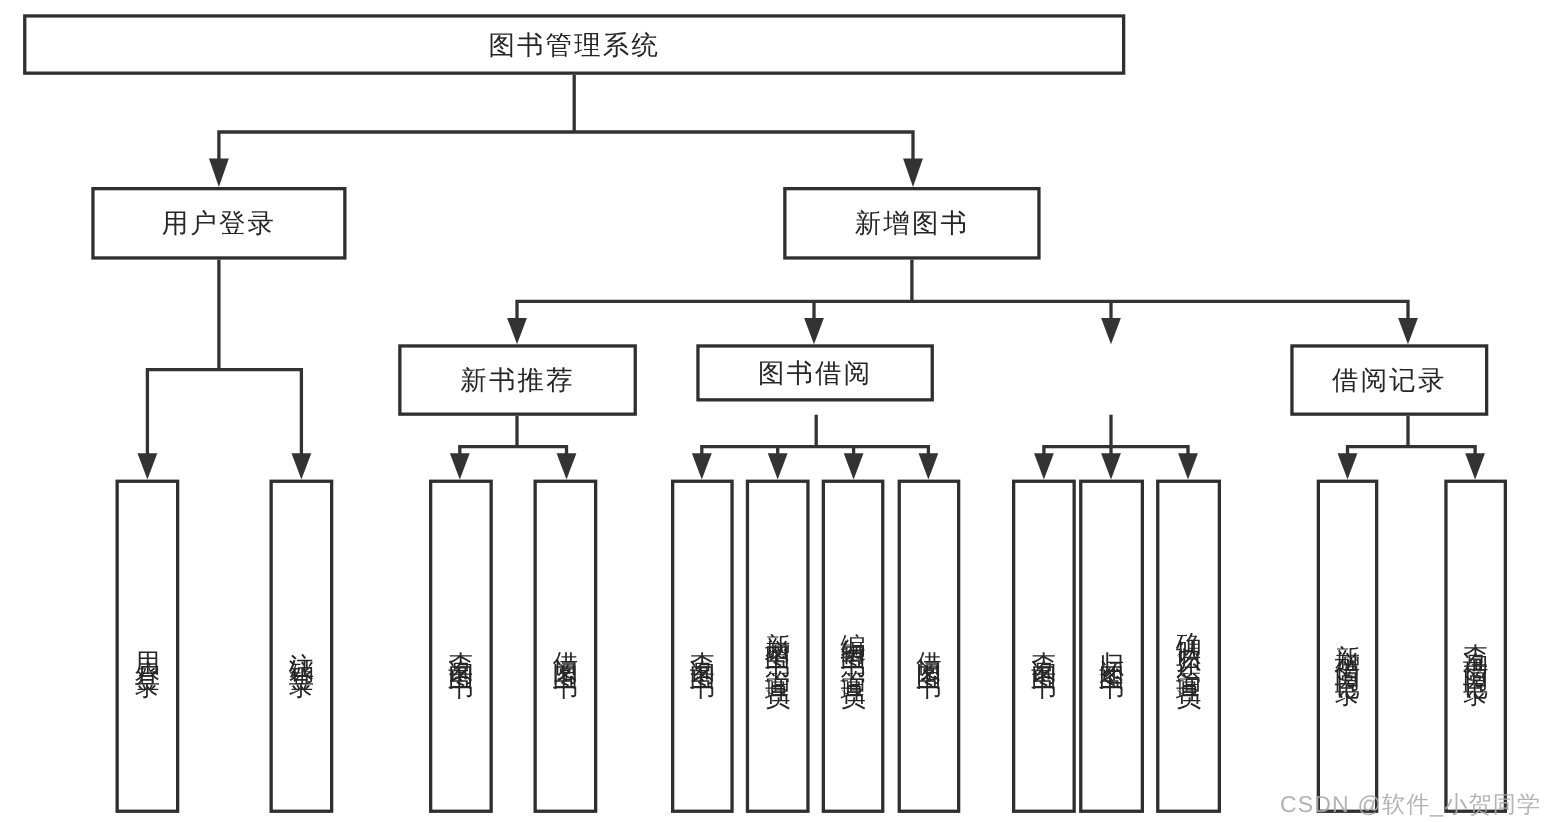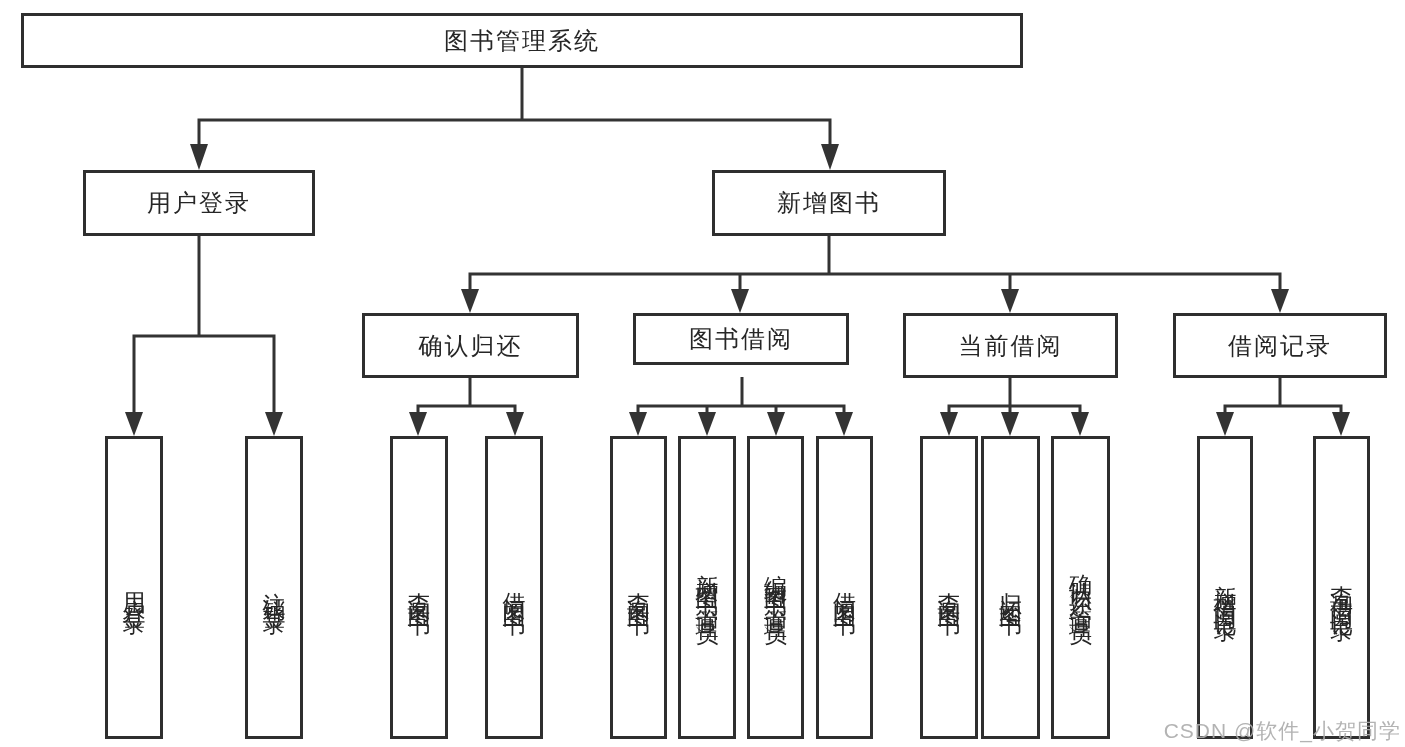--- a/index.html
+++ b/index.html
@@ -87,29 +87,26 @@
   </div>
 
   <div class="node node-h" style="left:83px;top:170px;width:232px;height:66px">
     <span>用户登录</span>
   </div>
   <div class="node node-h" style="left:712px;top:170px;width:234px;height:66px">
     <span>新增图书</span>
   </div>
 
   <div class="node node-h" style="left:362px;top:313px;width:217px;height:65px">
-    <span>确认归还</span>
+    <span>新书推荐</span>
   </div>
   <div class="node node-h" style="left:633px;top:313px;width:216px;height:52px">
     <span>图书借阅</span>
   </div>
-  <div class="node node-h" style="left:903px;top:313px;width:215px;height:65px">
-    <span>当前借阅</span>
-  </div>
-  <div class="node node-h" style="left:1173px;top:313px;width:214px;height:65px">
+  <div class="node node-h" style="left:1173px;top:313px;width:180px;height:65px">
     <span>借阅记录</span>
   </div>
 
   <div class="node node-v" style="left:105px;top:436px;width:58px;height:303px">
     <span class="vtext">用户登录</span>
   </div>
   <div class="node node-v" style="left:245px;top:436px;width:58px;height:303px">
     <span class="vtext">注销登录</span>
   </div>
 

